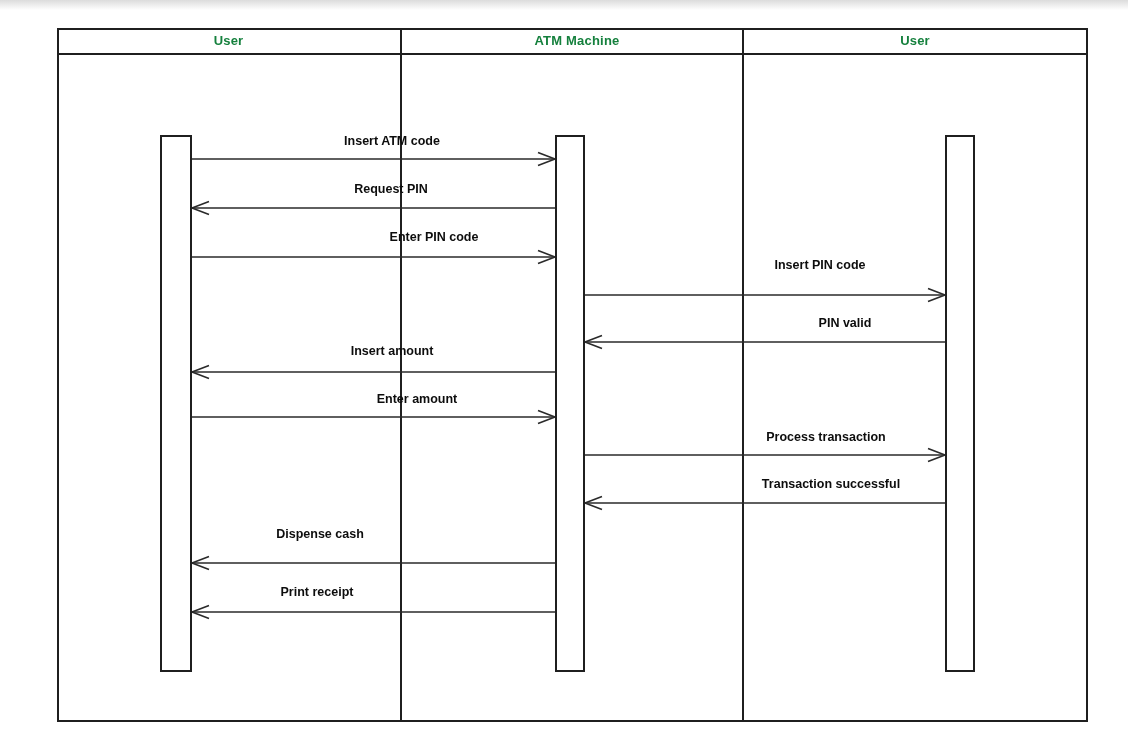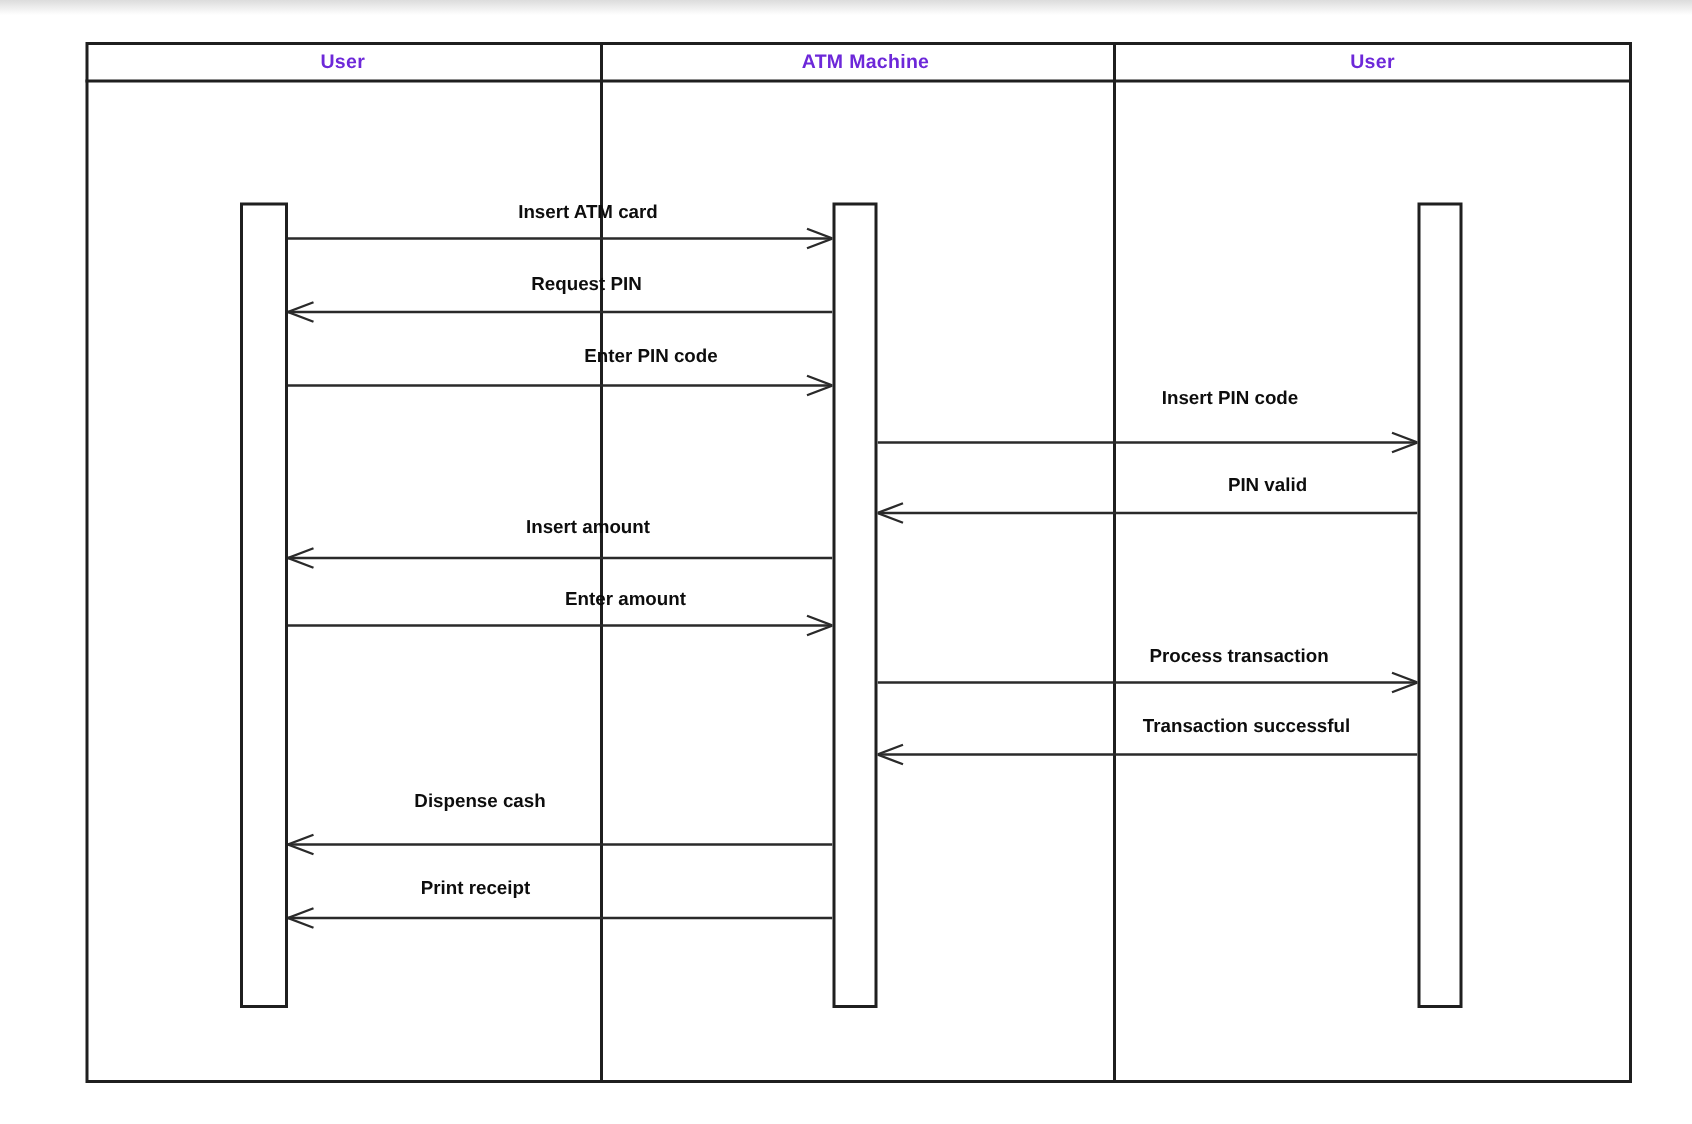--- a/index.html
+++ b/index.html
@@ -30,21 +30,21 @@
     background: #ffffff;
   }
   .header-cell {
     position: absolute;
     top: 28px;
     height: 25px;
     line-height: 26px;
     text-align: center;
     font-size: 13px;
     font-weight: bold;
-    color: #6d28d9;
+    color: #15803d;
     letter-spacing: 0.2px;
   }
   #header-rule {
     position: absolute;
     left: 57px; top: 53px;
     width: 1031px; height: 0;
     border-top: 2px solid #1f1f1f;
   }
   .vdivider {
     position: absolute;
@@ -131,21 +131,21 @@
         <polyline points="209,556.5 192,563 209,569.5" fill="none" stroke="#2a2a2a" stroke-width="1.6"></polyline>
       </g>
       <g>
         <line x1="555" y1="612" x2="192" y2="612" stroke="#2a2a2a" stroke-width="1.6"></line>
         <polyline points="209,605.5 192,612 209,618.5" fill="none" stroke="#2a2a2a" stroke-width="1.6"></polyline>
       </g>
     </svg>
 <div class="activation-bar" style="left: 160px; top: 135px; width: 32px; height: 537px;"></div>
     <div class="activation-bar" style="left: 555px; top: 135px; width: 30px; height: 537px;"></div>
     <div class="activation-bar" style="left: 945px; top: 135px; width: 30px; height: 537px;"></div>
-    <div class="message-label" style="left: 392px; top: 134px;">Insert ATM card</div>
+    <div class="message-label" style="left: 392px; top: 134px;">Insert ATM code</div>
     <div class="message-label" style="left: 391px; top: 182px;">Request PIN</div>
     <div class="message-label" style="left: 390px; top: 230px; margin-left: 44px;">Enter PIN code</div>
     <div class="message-label" style="left: 820px; top: 258px;">Insert PIN code</div>
     <div class="message-label" style="left: 821px; top: 316px; margin-left: 24px;">PIN valid</div>
     <div class="message-label" style="left: 392px; top: 344px;">Insert amount</div>
     <div class="message-label" style="left: 393px; top: 392px; padding-left: 48px;">Enter amount</div>
     <div class="message-label" style="left: 826px; top: 430px;">Process transaction</div>
     <div class="message-label" style="left: 831px; top: 477px;">Transaction successful</div>
     <div class="message-label" style="left: 320px; top: 527px;">Dispense cash</div>
     <div class="message-label" style="left: 317px; top: 585px;">Print receipt</div>

